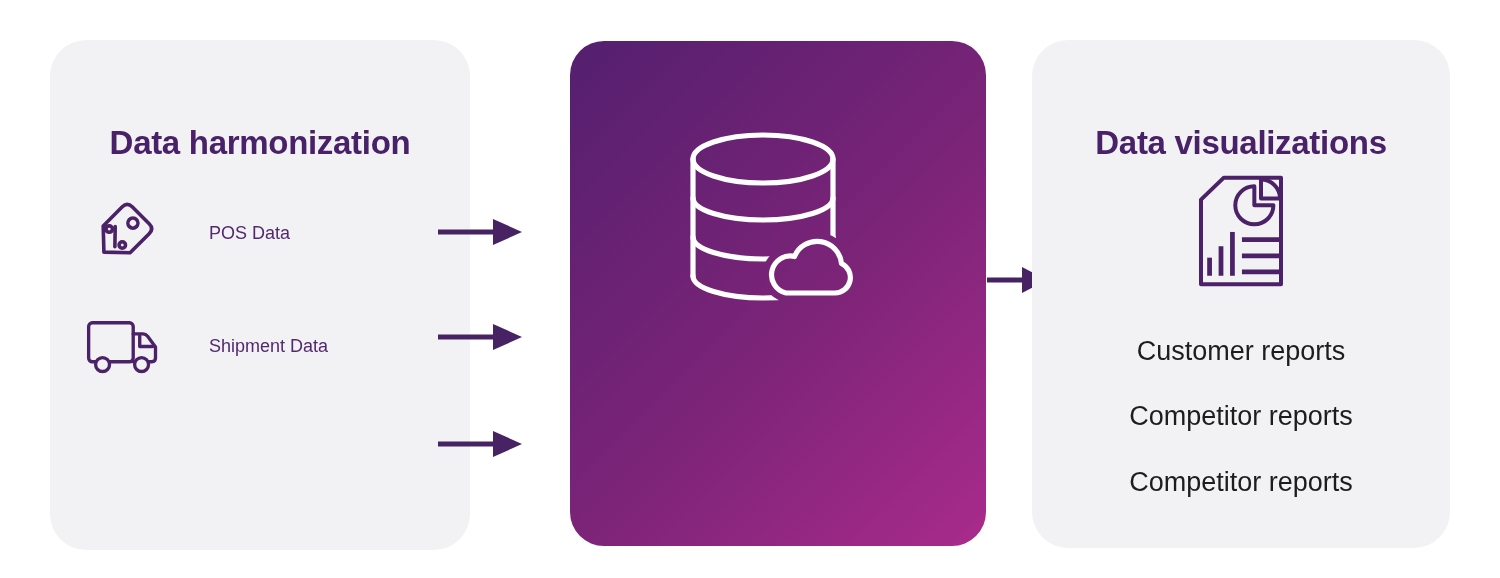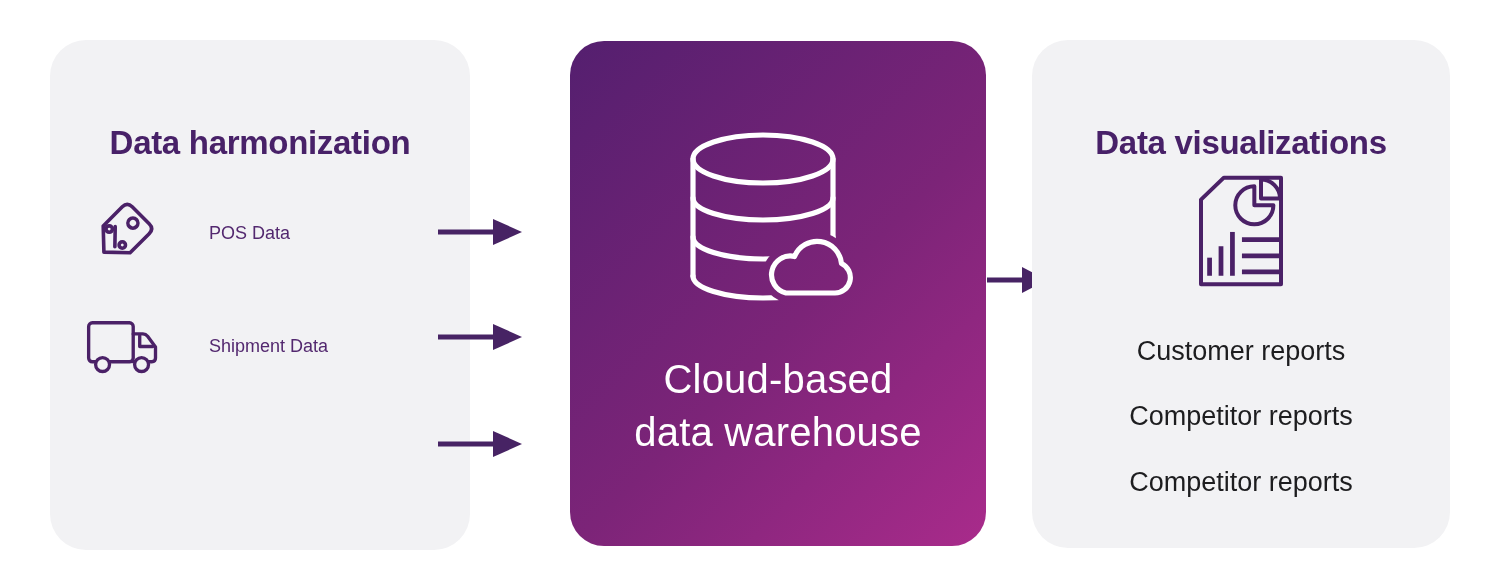--- a/index.html
+++ b/index.html
@@ -105,24 +105,20 @@
       <g stroke="#ffffff" stroke-width="5.2" stroke-linecap="round" mask="url(#cloudcut)">
         <ellipse cx="73" cy="28" rx="70" ry="24"></ellipse>
         <path d="M 3 28 V 145"></path>
         <path d="M 143 28 V 145"></path>
         <path d="M 3 67 A 70 22 0 0 0 143 67"></path>
         <path d="M 3 106 A 70 22 0 0 0 143 106"></path>
         <path d="M 3 145 A 70 22 0 0 0 143 145"></path>
       </g>
       <path d="M 96 162 H 145 A 15.5 15.5 0 0 0 151.5 132.5 A 24.5 24.5 0 0 0 104.5 125.5 A 18.5 18.5 0 0 0 96 162 Z" stroke="#ffffff" stroke-width="5.2" stroke-linejoin="round" fill="none"></path>
     </svg>
-    <div class="center-label">
-      <div>Cloud-based</div>
-      <div>data warehouse</div>
-    </div>
   </div>
 
   <svg class="arrow arrow-out" width="62" height="30" viewBox="0 0 62 30">
     <line x1="1" y1="15" x2="40" y2="15" stroke="#472364" stroke-width="5"></line>
     <polygon points="36,2 61,15 36,28" fill="#472364"></polygon>
   </svg>
 
   <div class="panel panel-right">
     <div class="panel-title">Data visualizations</div>
 

